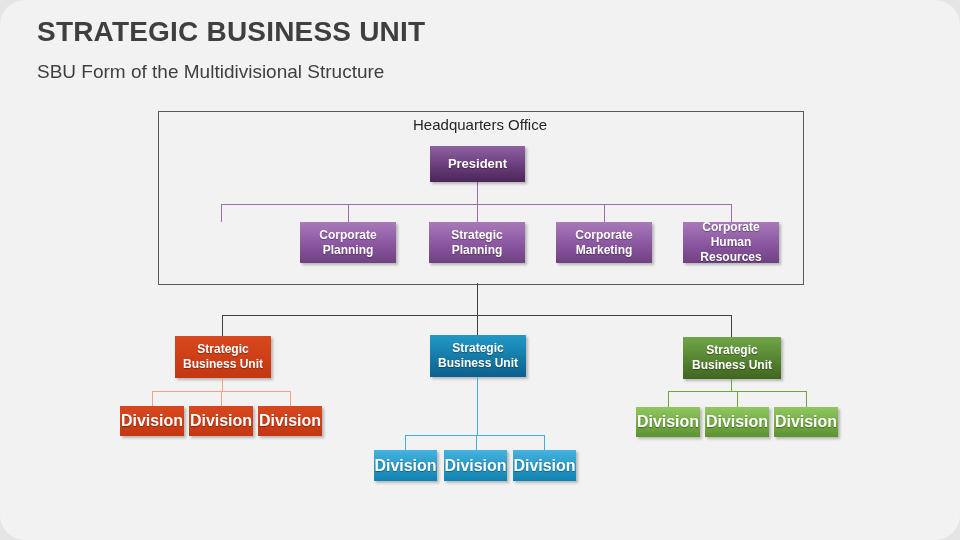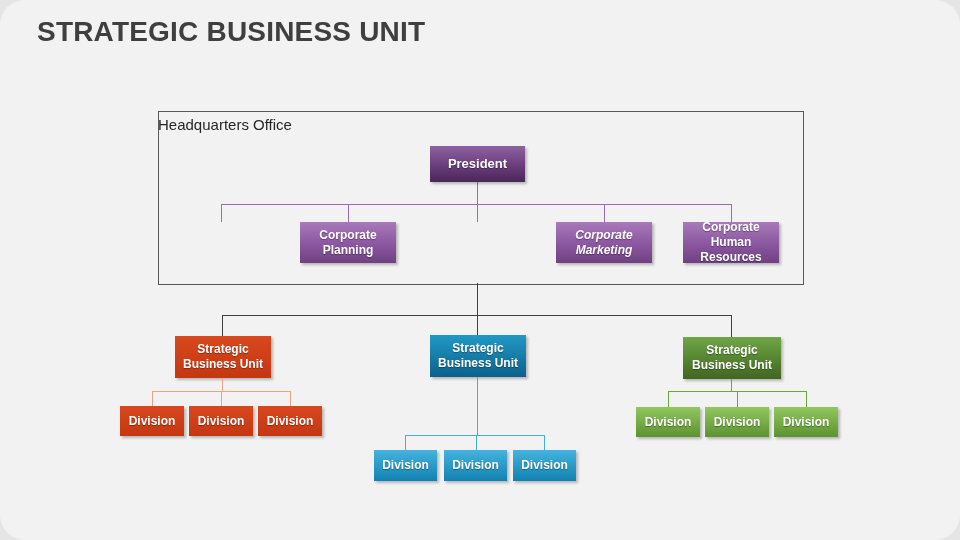--- a/index.html
+++ b/index.html
@@ -13,78 +13,80 @@
   }
   .subtitle {
     position:absolute; left:37px; top:61px;
     font-size:19px; color:#3f3f3f;
   }
   .hq-frame {
     position:absolute; left:158px; top:111px; width:644px; height:172px;
     border:1px solid #595959; background:transparent;
   }
   .hq-label {
-    position:absolute; left:158px; top:116px; width:644px; text-align:left;
+    position:absolute; left:158px; top:116px; width:644px; text-align:center;
     font-size:15px; color:#262626;
   }
   .node {
     position:absolute; display:flex; align-items:center; justify-content:center;
     text-align:center; color:#ffffff; font-weight:bold; line-height:1.25;
     box-shadow:1.5px 1.5px 2.5px rgba(0,0,0,.25);
     text-shadow:0 1px 1px rgba(0,0,0,.35);
   }
   .president {
     left:430px; top:146px; width:95px; height:36px; font-size:13px;
     background:linear-gradient(180deg,#8e62a2 0%,#663a78 60%,#4a2757 100%);
   }
   .staff {
     top:222px; width:96px; height:41px; font-size:12px; padding:0 2px; box-sizing:border-box;
     background:linear-gradient(180deg,#a87ab9 0%,#8a56a0 55%,#6f4181 100%);
   }
   .sbu { width:96px; height:42px; font-size:12px; }
   .sbu-red   { left:175px; top:336px; background:linear-gradient(180deg,#d9481e 0%,#c33711 100%); }
   .sbu-blue  { left:430px; top:335px; background:linear-gradient(180deg,#2199c5 0%,#0d608c 100%); }
   .sbu-green { left:683px; top:337px; width:98px; background:linear-gradient(180deg,#6fa646 0%,#406620 100%); }
-  .division { width:64px; height:30px; font-size:12px; }
+  .division { width:64px; height:30px; font-size:16px; }
   .div-red   { top:406px; background:linear-gradient(180deg,#d8481f 0%,#c43711 100%); }
   .div-blue  { top:450px; height:31px; width:63px; background:linear-gradient(180deg,#45b3de 0%,#1181b0 100%); }
   .div-green { top:407px; background:linear-gradient(180deg,#90c75f 0%,#5c9330 100%); }
   .line { position:absolute; }
   .line.purple { background:#9b6dae; }
   .line.dark   { background:#404040; }
   .line.salmon { background:#f2a183; }
   .line.ltblue { background:#41b0dc; }
   .line.green  { background:#6aa83c; }
 </style>
 </head>
 <body>
 
 <div class="slide">
 
   <div class="title">STRATEGIC BUSINESS UNIT</div>
+  <div class="subtitle">SBU Form of the Multidivisional Structure</div>
 
   <div class="hq-frame"></div>
   <div class="hq-label">Headquarters Office</div>
 
   <div class="line purple" style="left:477px;top:182px;width:1px;height:40px;"></div>
   <div class="line purple" style="left:221px;top:204px;width:510px;height:1px;"></div>
   <div class="line purple" style="left:221px;top:204px;width:1px;height:18px;"></div>
   <div class="line purple" style="left:348px;top:204px;width:1px;height:18px;"></div>
   <div class="line purple" style="left:604px;top:204px;width:1px;height:18px;"></div>
   <div class="line purple" style="left:731px;top:204px;width:1px;height:18px;"></div>
 
   <div class="line dark" style="left:477px;top:283px;width:1px;height:52px;"></div>
   <div class="line dark" style="left:222px;top:315px;width:509px;height:1px;"></div>
   <div class="line dark" style="left:222px;top:315px;width:1px;height:21px;"></div>
   <div class="line dark" style="left:731px;top:315px;width:1px;height:22px;"></div>
 
   <div class="node president">President</div>
 
   <div class="node staff" style="left:300px;">Corporate Planning</div>
-  <div class="node staff" style="left:556px;font-style:italic;">Corporate Marketing</div>
+  <div class="node staff" style="left:429px;">Strategic Planning</div>
+  <div class="node staff" style="left:556px;">Corporate Marketing</div>
   <div class="node staff" style="left:683px;">Corporate Human Resources</div>
 
   <div class="node sbu sbu-red">Strategic Business Unit</div>
   <div class="line salmon" style="left:222px;top:378px;width:1px;height:13px;"></div>
   <div class="line salmon" style="left:152px;top:391px;width:139px;height:1px;"></div>
   <div class="line salmon" style="left:152px;top:391px;width:1px;height:15px;"></div>
   <div class="line salmon" style="left:221px;top:391px;width:1px;height:15px;"></div>
   <div class="line salmon" style="left:290px;top:391px;width:1px;height:15px;"></div>
   <div class="node division div-red" style="left:120px;">Division</div>
   <div class="node division div-red" style="left:189px;">Division</div>

